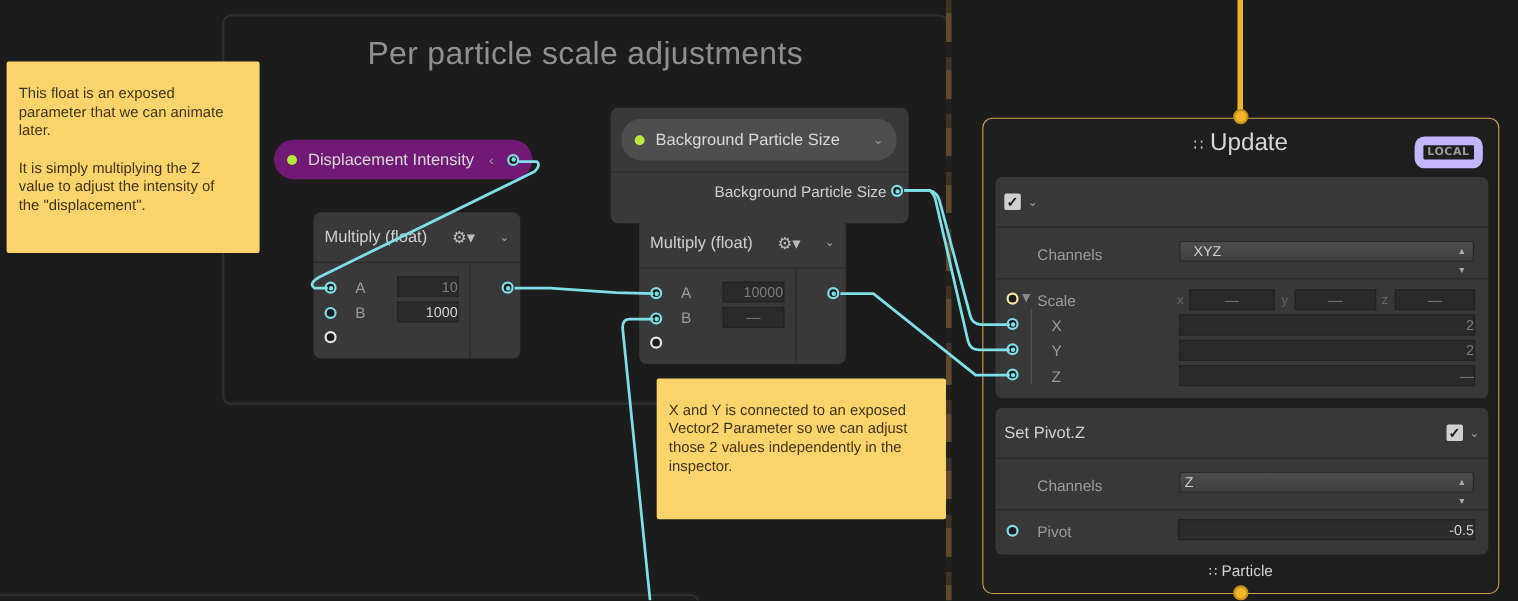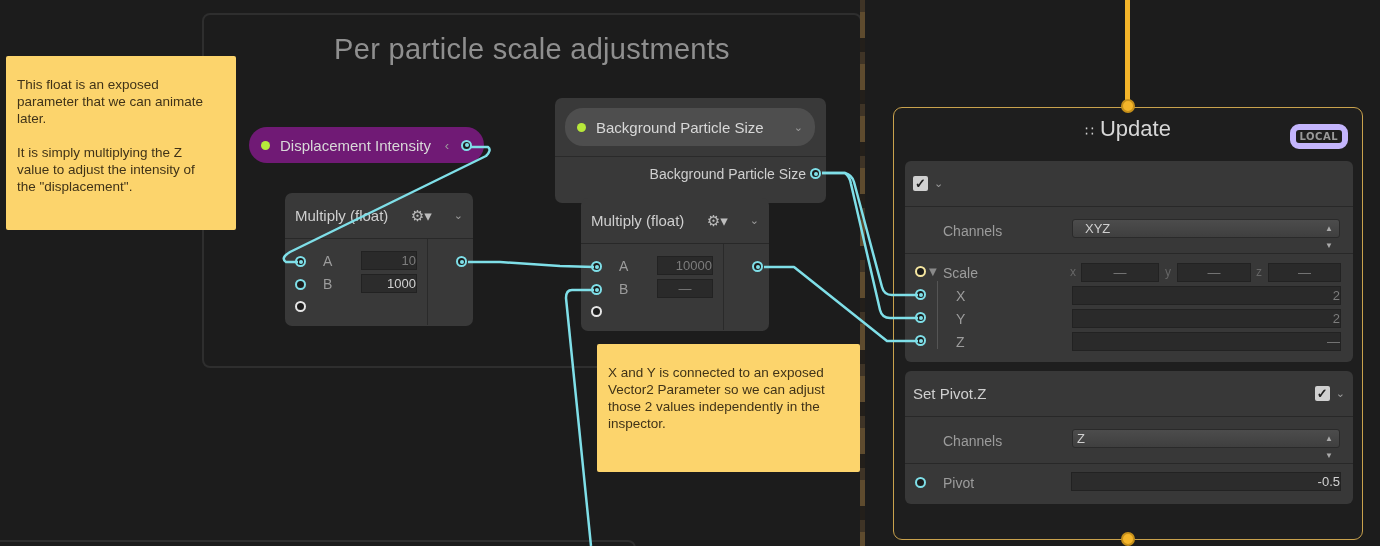--- a/index.html
+++ b/index.html
@@ -33,21 +33,21 @@
   .field.active { color: #d2d2d2; background: #2c2c2c; }
   .out-col { position: absolute; top: 0; bottom: 0; width: 1px; background: #2a2a2a; }
 
   
   .pill { position: absolute; height: 36px; border-radius: 18px; background: #701a75; display: flex; align-items: center; padding: 0 12px; font-size: 15px; color: #d8d8d8; font-family: "Liberation Sans", sans-serif; }
   .dot-green { width: 9px; height: 9px; border-radius: 50%; background: #b7e83a; margin-right: 10px; }
 
   
   .context { position: absolute; left: 893px; top: 107px; width: 470px; height: 433px; border: 1.5px solid #c9a24d; border-radius: 9px; background: #1e1e1e; }
   .ctx-title { position: absolute; left: 0; right: 0; top: 8px; text-align: center; font-size: 22px; color: #d6d6d6; font-family: "Liberation Sans", sans-serif; }
-  .local-badge { position: absolute; right: 14px; top: 16px; border: 6px solid #c4b5fd; border-radius: 9px; font-size: 10px; font-weight: bold; color: #9a9a9a; padding: 1px 4px; letter-spacing: 0.5px; }
+  .local-badge { position: absolute; right: 14px; top: 16px; border: 8px solid #c4b5fd; border-radius: 9px; font-size: 10px; font-weight: bold; color: #9a9a9a; padding: 1px 4px; letter-spacing: 0.5px; }
   .block { position: absolute; left: 11px; width: 448px; background: #383838; border-radius: 6px; }
   .block-header { height: 46px; border-bottom: 1px solid #282828; display: flex; align-items: center; padding: 0 8px; font-size: 15px; color: #d0d0d0; font-family: "Liberation Sans", sans-serif; }
   .block-header .title { flex: 1; }
   .chk { width: 15px; height: 15px; background: #d0d0d0; border-radius: 2px; color: #1e1e1e; font-size: 13px; line-height: 15px; text-align: center; font-weight: bold; margin-right: 6px; }
   .dropdown { position: absolute; height: 19px; background: linear-gradient(#4c4c4c, #3f3f3f); border: 1px solid #2a2a2a; border-radius: 3px; font-size: 13px; color: #cfcfcf; padding-left: 4px; line-height: 17px; font-family: "Liberation Sans", sans-serif; }
   .dropdown .arrows { position: absolute; right: 6px; top: 0; font-size: 8px; color: #aaa; }
   .row-sep { position: absolute; left: 0; right: 0; height: 1px; background: #282828; }
   .slot-bottom { position: absolute; left: 0; right: 0; text-align: center; font-size: 14px; color: #d2d2d2; font-family: "Liberation Sans", sans-serif; }
   .flow-dot { position: absolute; width: 14px; height: 14px; border-radius: 50%; background: #f4b52a; border: 2px solid #c58f1a; }
   .flow-line { position: absolute; left: 1125px; top: 0; width: 5px; height: 100px; background: #f4b52a; }
@@ -186,20 +186,23 @@
     <div class="dropdown" style="left:167px;top:58px;width:268px;">
       <span>Z</span>
       <span class="arrows">▲<br>▼</span>
     </div>
     <div class="row-sep" style="top:92px;"></div>
     <span class="port" style="left:10px;top:106px;"></span>
     <div class="port-label" style="left:38px;top:104px;">Pivot</div>
     <div class="field active" style="left:166px;top:101px;width:270px;">-0.5</div>
   </div>
 
+  <div class="slot-bottom" style="top:403px;">
+    <span style="font-size:12px;margin-right:4px;">∷</span><span>Particle</span>
+  </div>
 </div>
 
 <div class="flow-dot" style="left:1121px;top:99px;"></div>
 <div class="flow-dot" style="left:1121px;top:532px;"></div>
 
 <svg class="wires" width="1380" height="546">
   <g fill="none" stroke="#7fdfe8" stroke-width="2.5" stroke-linejoin="round">
 
     <path d="M471 147 L488 147 Q492 150 486 156 L290 252 Q280 258 286 262 L298 262"></path>
 

